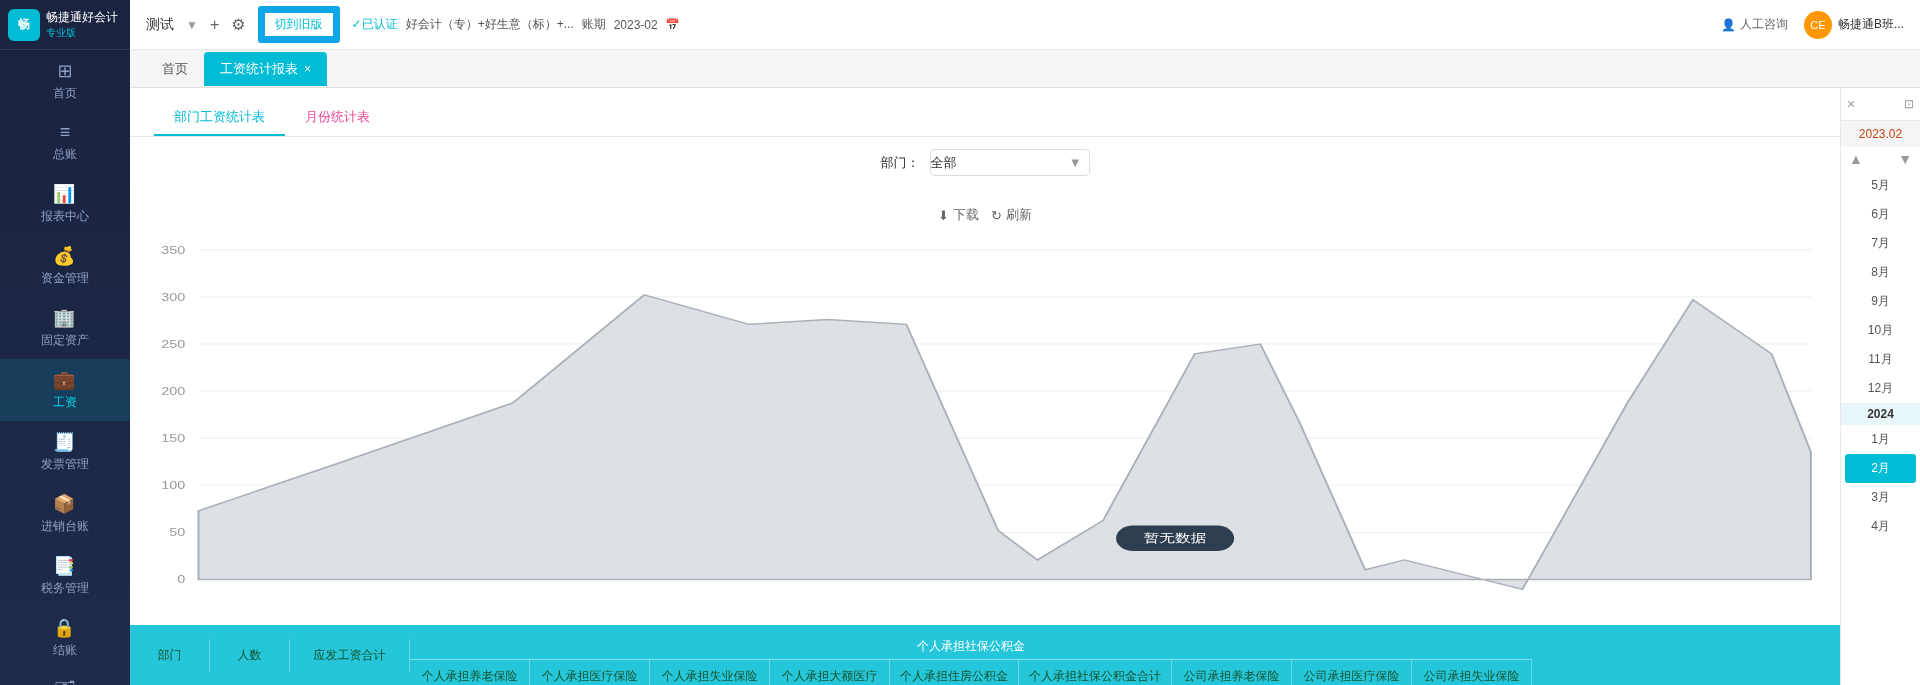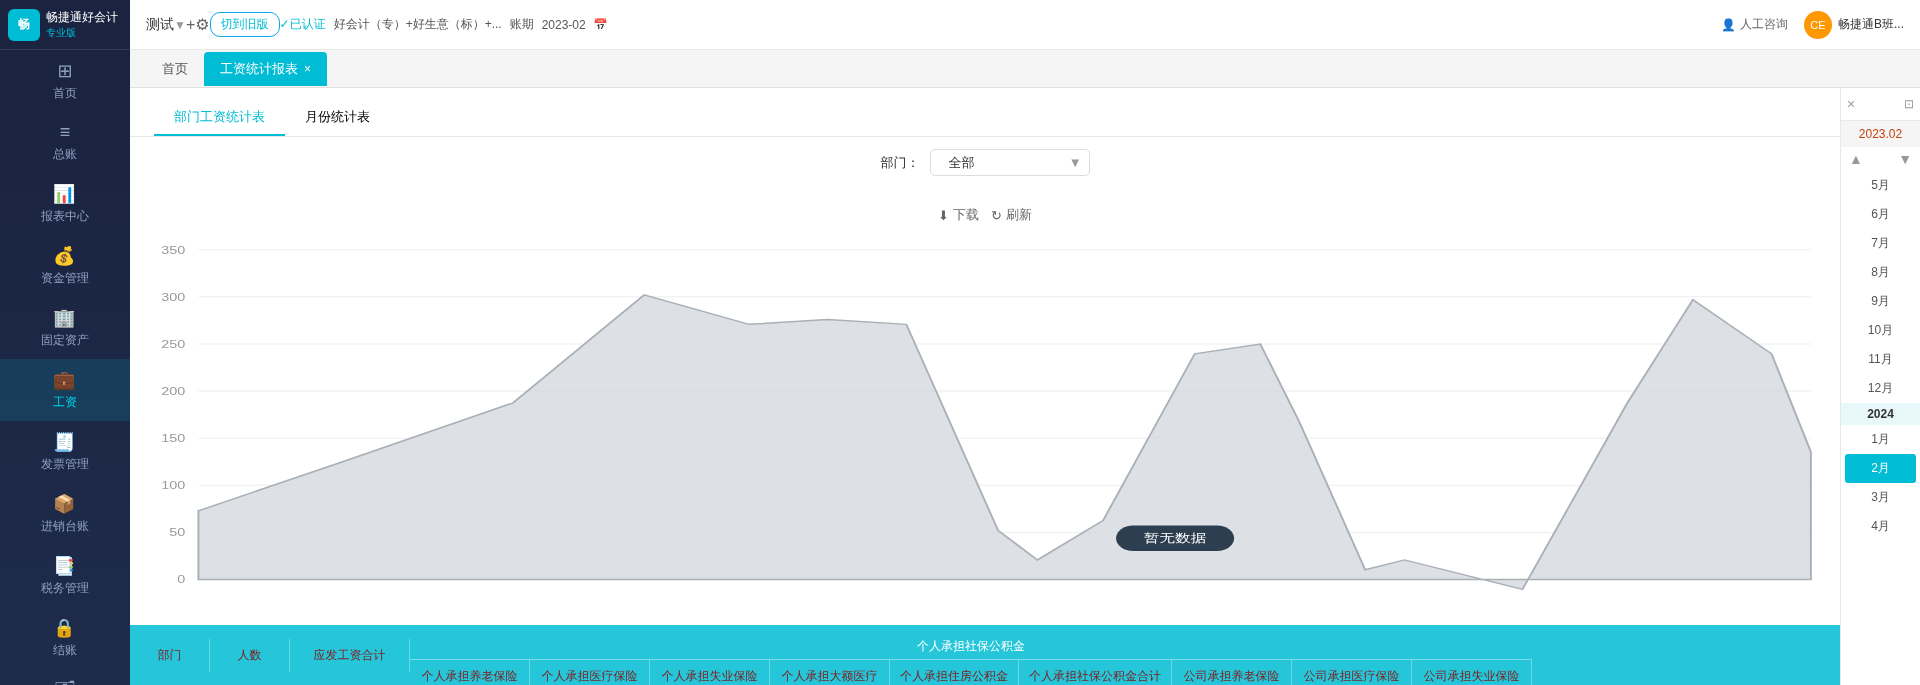--- a/index.html
+++ b/index.html
@@ -52,33 +52,33 @@
       overflow: hidden;
     }
 
     
     .top-header {
       background: white;
       height: 50px;
       display: flex;
       align-items: center;
       padding: 11px 16px;
-      gap: 0;
+      gap: 12px;
       border-bottom: 1px solid #e8e8e8;
       flex-shrink: 0;
     }
     .header-title { font-size: 14px; color: #333; font-weight: 500; }
     .header-arrow { color: #999; font-size: 12px; cursor: pointer; }
     .header-add-btn { color: #666; cursor: pointer; font-size: 16px; }
     .header-settings-btn { color: #666; cursor: pointer; font-size: 16px; }
     .header-switch-btn {
-      border: 1px solid #0ea5e9;
+      border: 7px solid #0ea5e9;
       color: #00bcd4;
       padding: 3px 10px;
-      border-radius: 10px;
+      border-radius: 3px;
       cursor: pointer;
       font-size: 12px;
     }
     .header-badges { display: flex; align-items: center; gap: 8px; font-size: 12px; color: #555; }
     .badge-verified { color: #00bcd4; }
     .header-right { margin-left: auto; display: flex; align-items: center; gap: 16px; }
     .header-consult { color: #666; font-size: 12px; cursor: pointer; display: flex; align-items: center; gap: 4px; }
     .header-user { display: flex; align-items: center; gap: 6px; cursor: pointer; }
     .user-avatar {
       width: 28px; height: 28px;
@@ -134,21 +134,21 @@
       display: flex;
       padding: 12px 24px 0;
       gap: 0;
       border-bottom: 1px solid #e8e8e8;
       flex-shrink: 0;
     }
     .sub-tab {
       padding: 8px 20px;
       font-size: 13px;
       cursor: pointer;
-      color: #000000;
+      color: #ec4899;
       border-bottom: 2px solid transparent;
     }
     .sub-tab.active {
       color: #00bcd4;
       border-bottom: 2px solid #00bcd4;
     }
 
     
     .toolbar {
       display: flex;
@@ -161,21 +161,21 @@
     }
     .toolbar-left { display: flex; align-items: center; gap: 10px; }
     .toolbar-label { font-size: 13px; color: #333; }
     .select-wrapper {
       position: relative;
       display: inline-flex;
       align-items: center;
     }
     .dept-select {
       width: 160px;
-      padding: 5px 30px 5px 18px;
+      padding: 5px 30px 5px 0;
       border: 1px solid #ddd;
       border-radius: 5px;
       font-size: 13px;
       appearance: none;
       background: white;
       cursor: pointer;
       color: #333;
     }
     .select-arrow {
       position: absolute;
@@ -202,21 +202,21 @@
       background: #26c6da;
       display: flex;
       align-items: center;
       flex-shrink: 0;
       overflow-x: auto;
     }
     .table-col {
       min-width: 120px;
       padding: 8px 10px;
       text-align: center;
-      color: #7f1d1d;
+      color: #14532d;
       font-size: 12px;
       border-right: 1px solid rgba(255,255,255,0.3);
       flex-shrink: 0;
     }
     .table-col.narrow { min-width: 80px; }
 
     
     .right-panel {
       width: 80px;
       background: white;

